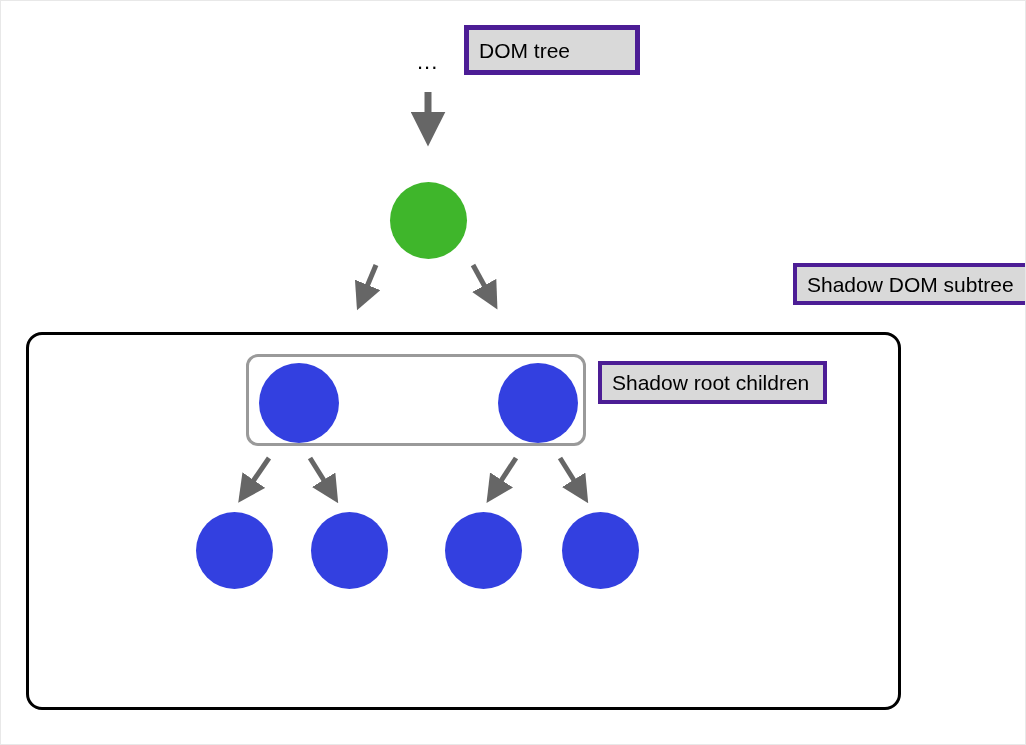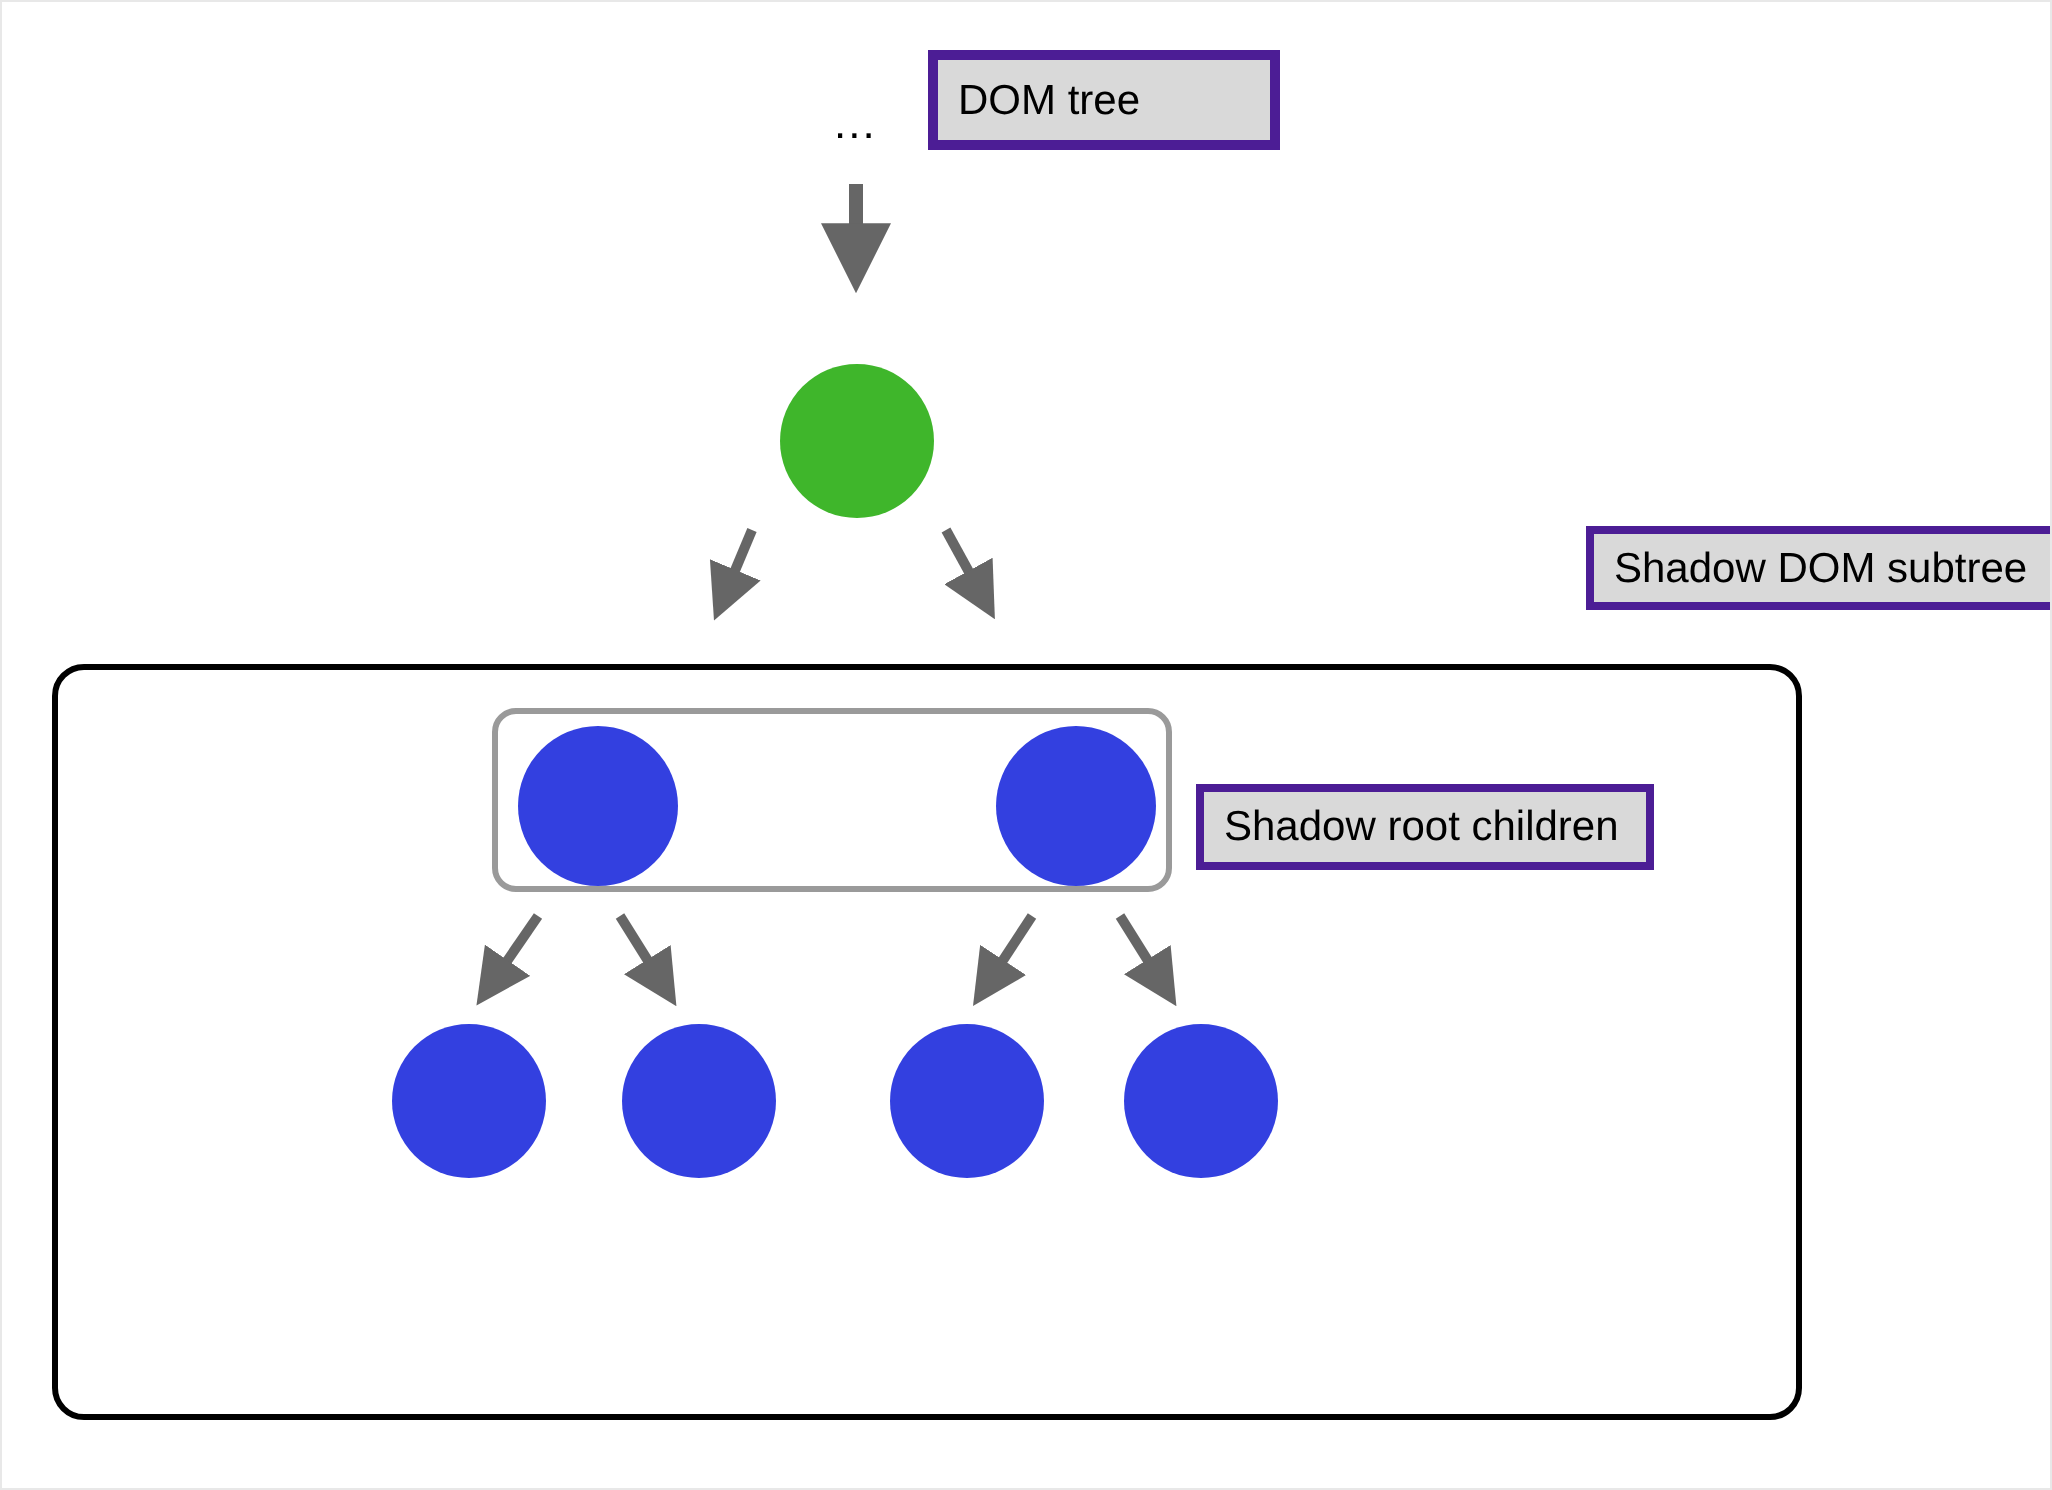--- a/index.html
+++ b/index.html
@@ -92,21 +92,21 @@
 
   <div class="label-box" id="dom-tree-label" style="left:463px; top:24px; width:176px; height:50px;">
     <span class="lbl-text">DOM tree</span>
   </div>
 
 
   <div class="label-box thin" id="shadow-dom-subtree-label" style="left:792px; top:262px; width:268px; height:42px;">
     <span class="lbl-text">Shadow DOM subtree</span>
   </div>
 
-  <div class="label-box thin" id="shadow-root-children-label" style="left:597px; top:391px; width:229px; height:43px;">
+  <div class="label-box thin" id="shadow-root-children-label" style="left:597px; top:360px; width:229px; height:43px;">
     <span class="lbl-text">Shadow root children</span>
   </div>
 
   <div class="node-circle green" style="left:389px; top:181px; width:77px; height:77px;"></div>
 
   <div id="shadow-subtree-box" style="left:25px; top:331px; width:875px; height:378px;"></div>
 
   <div id="shadow-root-children-box" style="left:245px; top:353px; width:340px; height:92px;"></div>
 
   <div class="node-circle blue" style="left:258px; top:362px; width:80px; height:80px;"></div>

